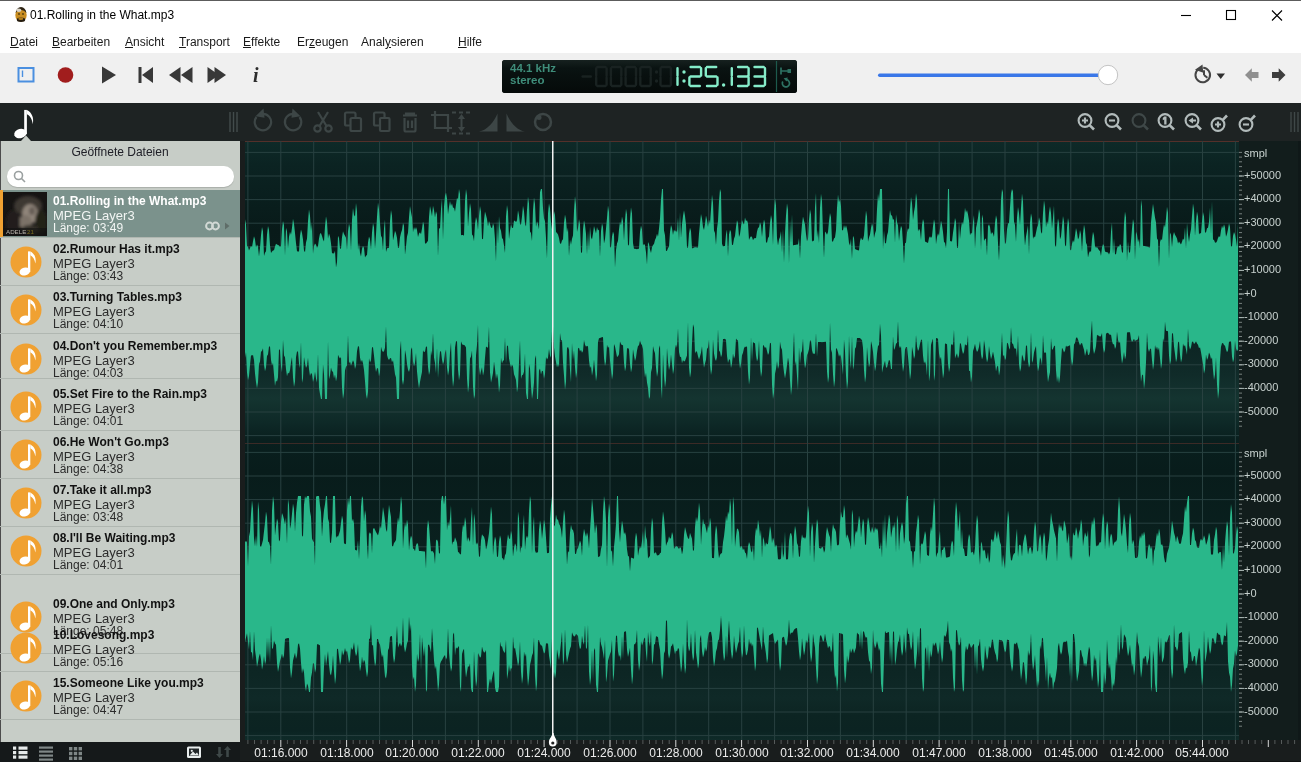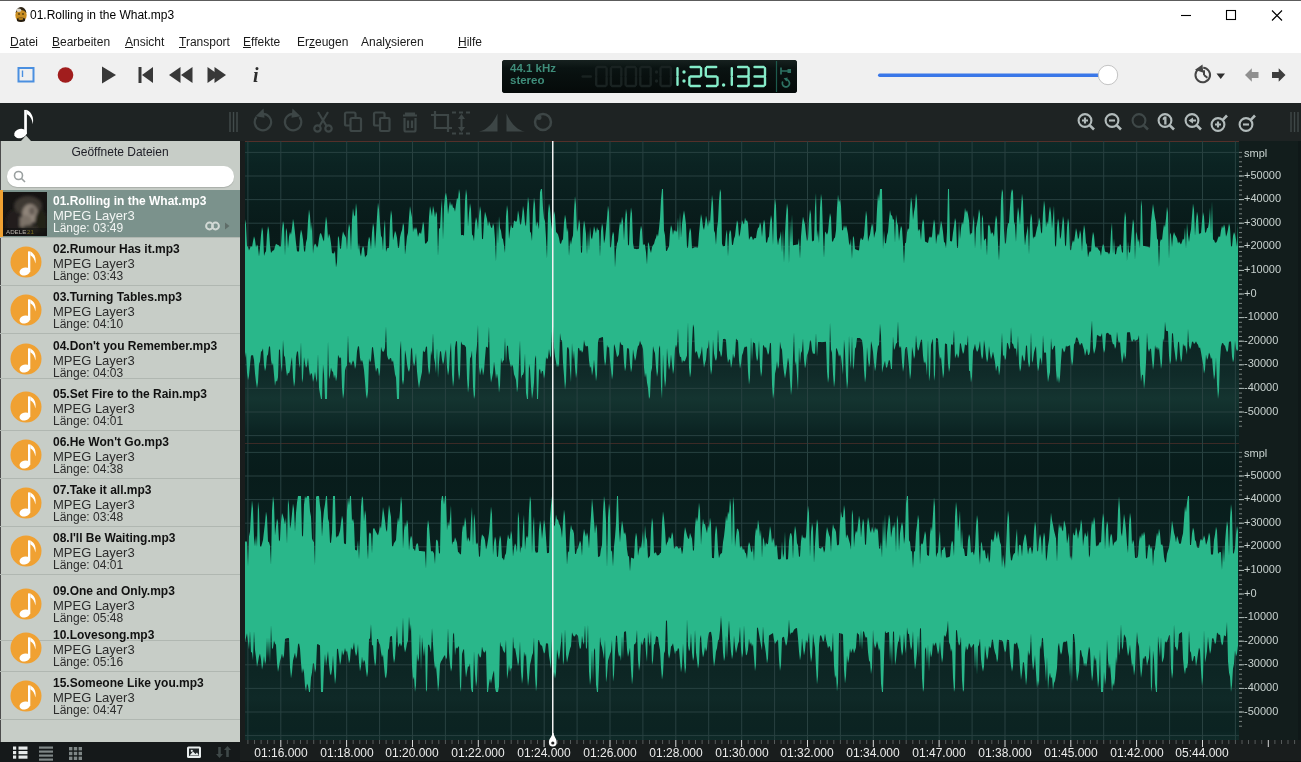--- a/index.html
+++ b/index.html
@@ -365,21 +365,21 @@
               <ellipse cx="-4.5" cy="7.5" rx="5.8" ry="4.3" transform="rotate(-15)"></ellipse>
               <path d="M1.1,9 L1.1,-13.5 L3.6,-13.5 L3.6,9 Z"></path>
               <path d="M3.6,-13.5 C8.2,-11.3 10.4,-6.2 9.0,-0.2 C8.6,-5 6.2,-8.2 3.6,-9.4 Z"></path>
             </g>
           </g>
 </svg>
 <div class="t1">08.I'll Be Waiting.mp3</div>
         <div class="t2">MPEG Layer3</div>
         <div class="t3">Länge: 04:01</div>
 </div>
-<div class="item" style="top:439px;height:61px">
+<div class="item" style="top:452px;height:61px">
 <svg class="oc" width="32" height="32" viewBox="-16 -16 32 32">
 <circle r="15.5" fill="#f0a132"></circle>
 <g transform="translate(1,1.8) scale(0.92)">
             <g fill="#fff">
               <ellipse cx="-4.5" cy="7.5" rx="5.8" ry="4.3" transform="rotate(-15)"></ellipse>
               <path d="M1.1,9 L1.1,-13.5 L3.6,-13.5 L3.6,9 Z"></path>
               <path d="M3.6,-13.5 C8.2,-11.3 10.4,-6.2 9.0,-0.2 C8.6,-5 6.2,-8.2 3.6,-9.4 Z"></path>
             </g>
           </g>
 </svg>

